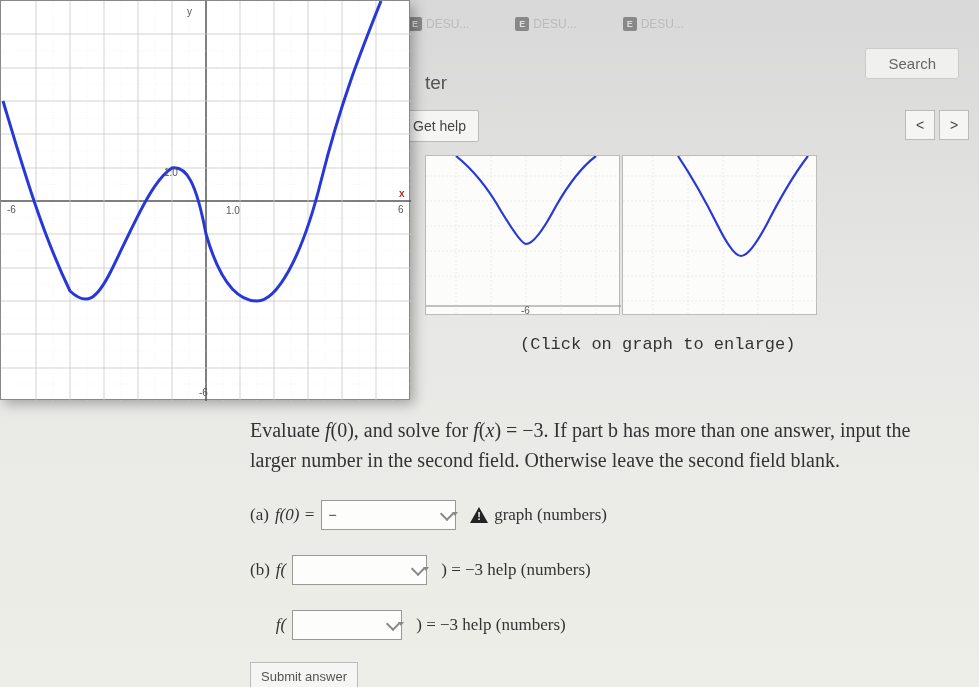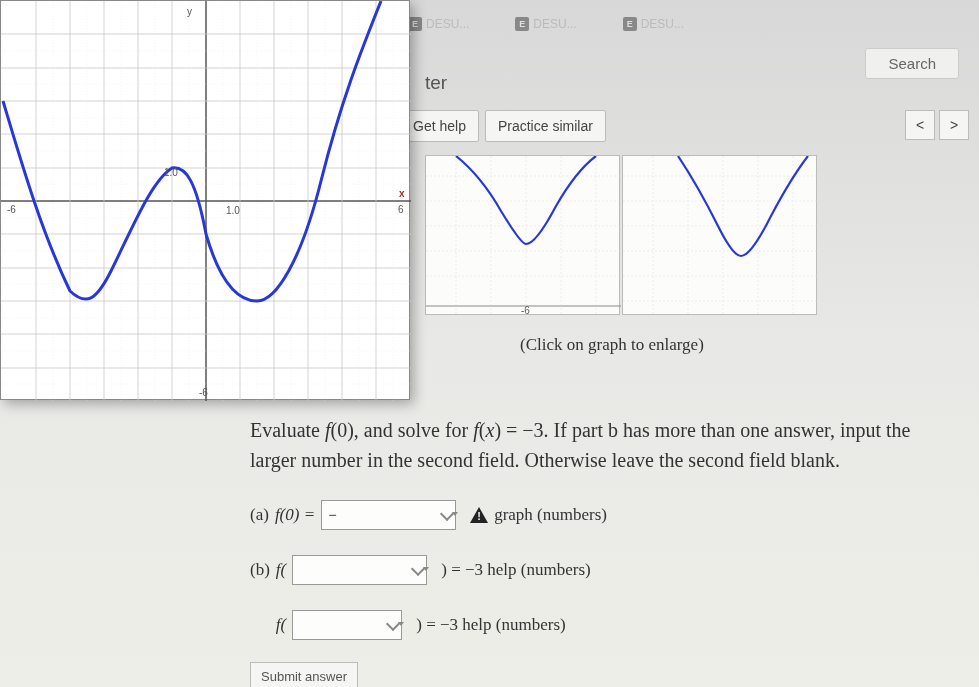--- a/index.html
+++ b/index.html
@@ -125,20 +125,21 @@
   background: #fcfcfa;
   border: 1px solid #bbb;
   position: relative;
 }
 .click-enlarge {
   position: absolute;
   top: 335px;
   left: 520px;
   font-size: 17px;
   color: #333;
+  font-family: Liberation Mono, monospace;
 }
 .instructions {
   position: absolute;
   top: 415px;
   left: 250px;
   right: 20px;
   font-size: 20px;
   line-height: 1.5;
   color: #333;
 }
@@ -229,21 +230,20 @@
       <span class="tab-icon">E</span>
       <span>DESU...</span>
     </div>
 </div>
 
 <div class="search-btn">Search</div>
 <div class="ter-label">ter</div>
 
 <div class="help-row">
   <button class="btn">Get help</button>
-  <button class="btn">Practice similar</button>
 </div>
 
 <div class="nav-btns">
   <div class="nav-btn">&lt;</div>
   <div class="nav-btn">&gt;</div>
 </div>
 
 <div class="small-graphs">
   <div class="small-graph">
     <svg width="195" height="160" viewBox="0 0 195 160">

